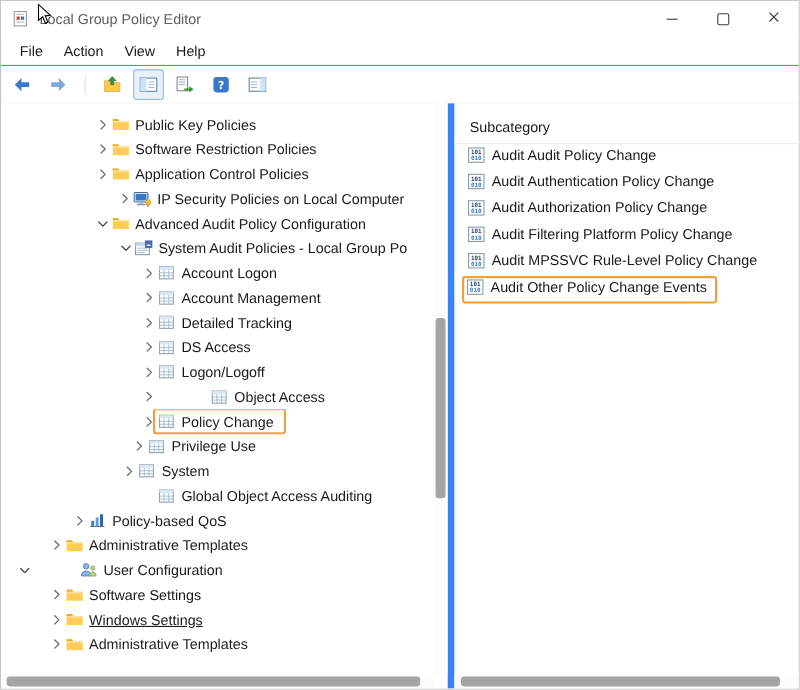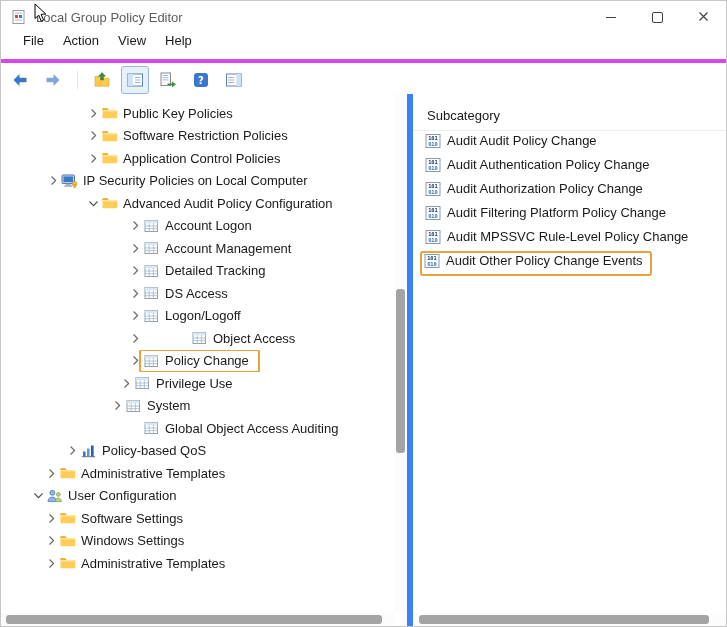--- a/index.html
+++ b/index.html
@@ -8,22 +8,22 @@
           font-family:"Liberation Sans", sans-serif;}
   
   .titlebar{height:32px;display:flex;align-items:center;background:#fff;}
   .title-icon{width:16px;height:16px;margin:0 9px 0 10px;flex:none;}
   .title-text{font-size:13px;color:#5c5c5c;}
   .win-controls{margin-left:auto;display:flex;height:100%;}
   .win-btn{width:46px;height:100%;display:flex;align-items:center;justify-content:center;}
   .glyph-min{width:10px;height:1px;background:#3f3f3f;}
   .glyph-max{width:9px;height:9px;border:1px solid #3f3f3f;border-radius:2px;}
   
-  .menubar{height:26px;display:flex;align-items:flex-start;padding-left:22px;font-size:13px;
-           border-bottom:4px solid #d946ef;}
+  .menubar{height:26px;display:flex;align-items:center;padding-left:17px;font-size:13px;
+           border-bottom:1px solid #d946ef;}
   .menu-item{margin-right:19px;}
   
   .toolbar{height:34px;display:flex;align-items:center;padding-left:5px;gap:5px;
            border-bottom:1px solid #e5e5e5;}
   .tb-btn{width:26px;height:26px;display:flex;align-items:center;justify-content:center;
           border:1px solid transparent;border-radius:3px;}
   .tb-btn.active{background:#e6f1fb;border-color:#8fb8e0;}
   .tb-icon{display:inline-flex;} .tb-icon svg{display:block;}
   .tb-sep{width:1px;height:18px;background:#e2e2e2;margin:0 5px;}
   
@@ -204,21 +204,21 @@
               <span class="tree-icon">
                 <svg width="17" height="16" viewBox="0 0 17 16">
                   <path d="M1.5 3.2 h4.8 l1.4 1.8 h8.5 v8.2 h-14.7 z" fill="#FFCD57"></path>
                   <path d="M1.5 3.2 h4.8 l1.4 1.8 h-6.2 z" fill="#E8AE3A"></path>
                   <rect x="1.5" y="5" width="14.7" height="1.4" fill="#FFE3A0"></rect>
                 </svg>
               </span>
               <span class="label">Application Control Policies</span>
             </span>
           </div>
-          <div class="tree-row" style="padding-left: 44px;">
+          <div class="tree-row" style="padding-left: 104px;">
             <span class="chevron">
               <svg width="11" height="11" viewBox="0 0 11 11">
                 <path d="M3.8 1.8 L7.6 5.5 L3.8 9.2" fill="none" stroke="#6b6b6b" stroke-width="1.2" stroke-linecap="round" stroke-linejoin="round"></path>
               </svg>
             </span>
             <span class="row-body">
               <span class="tree-icon">
                 <svg width="17" height="16" viewBox="0 0 17 16">
                   <rect x="1" y="2" width="12.5" height="8.6" rx="1" fill="#cfe3f7" stroke="#4a6fa5"></rect>
                   <rect x="2.4" y="3.4" width="9.7" height="5.8" fill="#3a78c9"></rect>
@@ -241,20 +241,40 @@
               <span class="tree-icon">
                 <svg width="17" height="16" viewBox="0 0 17 16">
                   <path d="M1.5 3.2 h4.8 l1.4 1.8 h8.5 v8.2 h-14.7 z" fill="#FFCD57"></path>
                   <path d="M1.5 3.2 h4.8 l1.4 1.8 h-6.2 z" fill="#E8AE3A"></path>
                   <rect x="1.5" y="5" width="14.7" height="1.4" fill="#FFE3A0"></rect>
                 </svg>
               </span>
               <span class="label">Advanced Audit Policy Configuration</span>
             </span>
           </div>
+          <div class="tree-row" style="padding-left: 105px;">
+            <span class="chevron">
+              <svg width="11" height="11" viewBox="0 0 11 11">
+                <path d="M1.8 3.8 L5.5 7.6 L9.2 3.8" fill="none" stroke="#444" stroke-width="1.2" stroke-linecap="round" stroke-linejoin="round"></path>
+              </svg>
+            </span>
+            <span class="row-body">
+              <span class="tree-icon">
+                <svg width="17" height="16" viewBox="0 0 17 16">
+                  <rect x="1.2" y="3" width="12.5" height="10.5" fill="#fff" stroke="#8a9aa8"></rect>
+                  <rect x="1.2" y="3" width="12.5" height="2.8" fill="#c7d8ef"></rect>
+                  <path d="M2.8 7.6 h9.2 M2.8 9.6 h9.2 M2.8 11.6 h6.5" stroke="#a8bccf" stroke-width="0.9"></path>
+                  <rect x="10.2" y="1" width="6" height="6" fill="#3a78c9" stroke="#27538c" stroke-width="0.6"></rect>
+                  <rect x="11.5" y="2.4" width="3.4" height="1.2" fill="#d04a3a"></rect>
+                  <rect x="11.5" y="4.4" width="3.4" height="1.2" fill="#fff"></rect>
+                </svg>
+              </span>
+              <span class="label">System Audit Policies - Local Group Po</span>
+            </span>
+          </div>
           <div class="tree-row" style="padding-left: 126px;">
             <span class="chevron">
               <svg width="11" height="11" viewBox="0 0 11 11">
                 <path d="M3.8 1.8 L7.6 5.5 L3.8 9.2" fill="none" stroke="#6b6b6b" stroke-width="1.2" stroke-linecap="round" stroke-linejoin="round"></path>
               </svg>
             </span>
             <span class="row-body">
               <span class="tree-icon">
                 <svg width="17" height="16" viewBox="0 0 17 16">
                   <rect x="2" y="2.5" width="12.5" height="11" fill="#fff" stroke="#90a0b0"></rect>
@@ -442,21 +462,21 @@
               <span class="tree-icon">
                 <svg width="17" height="16" viewBox="0 0 17 16">
                   <path d="M1.5 3.2 h4.8 l1.4 1.8 h8.5 v8.2 h-14.7 z" fill="#FFCD57"></path>
                   <path d="M1.5 3.2 h4.8 l1.4 1.8 h-6.2 z" fill="#E8AE3A"></path>
                   <rect x="1.5" y="5" width="14.7" height="1.4" fill="#FFE3A0"></rect>
                 </svg>
               </span>
               <span class="label">Administrative Templates</span>
             </span>
           </div>
-          <div class="tree-row" style="padding-left: 29px;">
+          <div class="tree-row" style="padding-left: 13px; gap: 42px;">
             <span class="chevron">
               <svg width="11" height="11" viewBox="0 0 11 11">
                 <path d="M1.8 3.8 L5.5 7.6 L9.2 3.8" fill="none" stroke="#444" stroke-width="1.2" stroke-linecap="round" stroke-linejoin="round"></path>
               </svg>
             </span>
             <span class="row-body">
               <span class="tree-icon">
                 <svg width="17" height="16" viewBox="0 0 17 16">
                   <circle cx="6.3" cy="4.8" r="2.5" fill="#8fb4e8" stroke="#4a6fa5" stroke-width="0.7"></circle>
                   <path d="M2 13.6 c0-3 1.9-4.5 4.3-4.5 s4.3 1.5 4.3 4.5 z" fill="#8fb4e8" stroke="#4a6fa5" stroke-width="0.7"></path>
@@ -477,21 +497,21 @@
               <span class="tree-icon">
                 <svg width="17" height="16" viewBox="0 0 17 16">
                   <path d="M1.5 3.2 h4.8 l1.4 1.8 h8.5 v8.2 h-14.7 z" fill="#FFCD57"></path>
                   <path d="M1.5 3.2 h4.8 l1.4 1.8 h-6.2 z" fill="#E8AE3A"></path>
                   <rect x="1.5" y="5" width="14.7" height="1.4" fill="#FFE3A0"></rect>
                 </svg>
               </span>
               <span class="label">Software Settings</span>
             </span>
           </div>
-          <div class="tree-row" style="padding-left: 42px;">
+          <div class="tree-row" style="padding-left: 42px; text-decoration: underline;">
             <span class="chevron">
               <svg width="11" height="11" viewBox="0 0 11 11">
                 <path d="M3.8 1.8 L7.6 5.5 L3.8 9.2" fill="none" stroke="#6b6b6b" stroke-width="1.2" stroke-linecap="round" stroke-linejoin="round"></path>
               </svg>
             </span>
             <span class="row-body">
               <span class="tree-icon">
                 <svg width="17" height="16" viewBox="0 0 17 16">
                   <path d="M1.5 3.2 h4.8 l1.4 1.8 h8.5 v8.2 h-14.7 z" fill="#FFCD57"></path>
                   <path d="M1.5 3.2 h4.8 l1.4 1.8 h-6.2 z" fill="#E8AE3A"></path>

